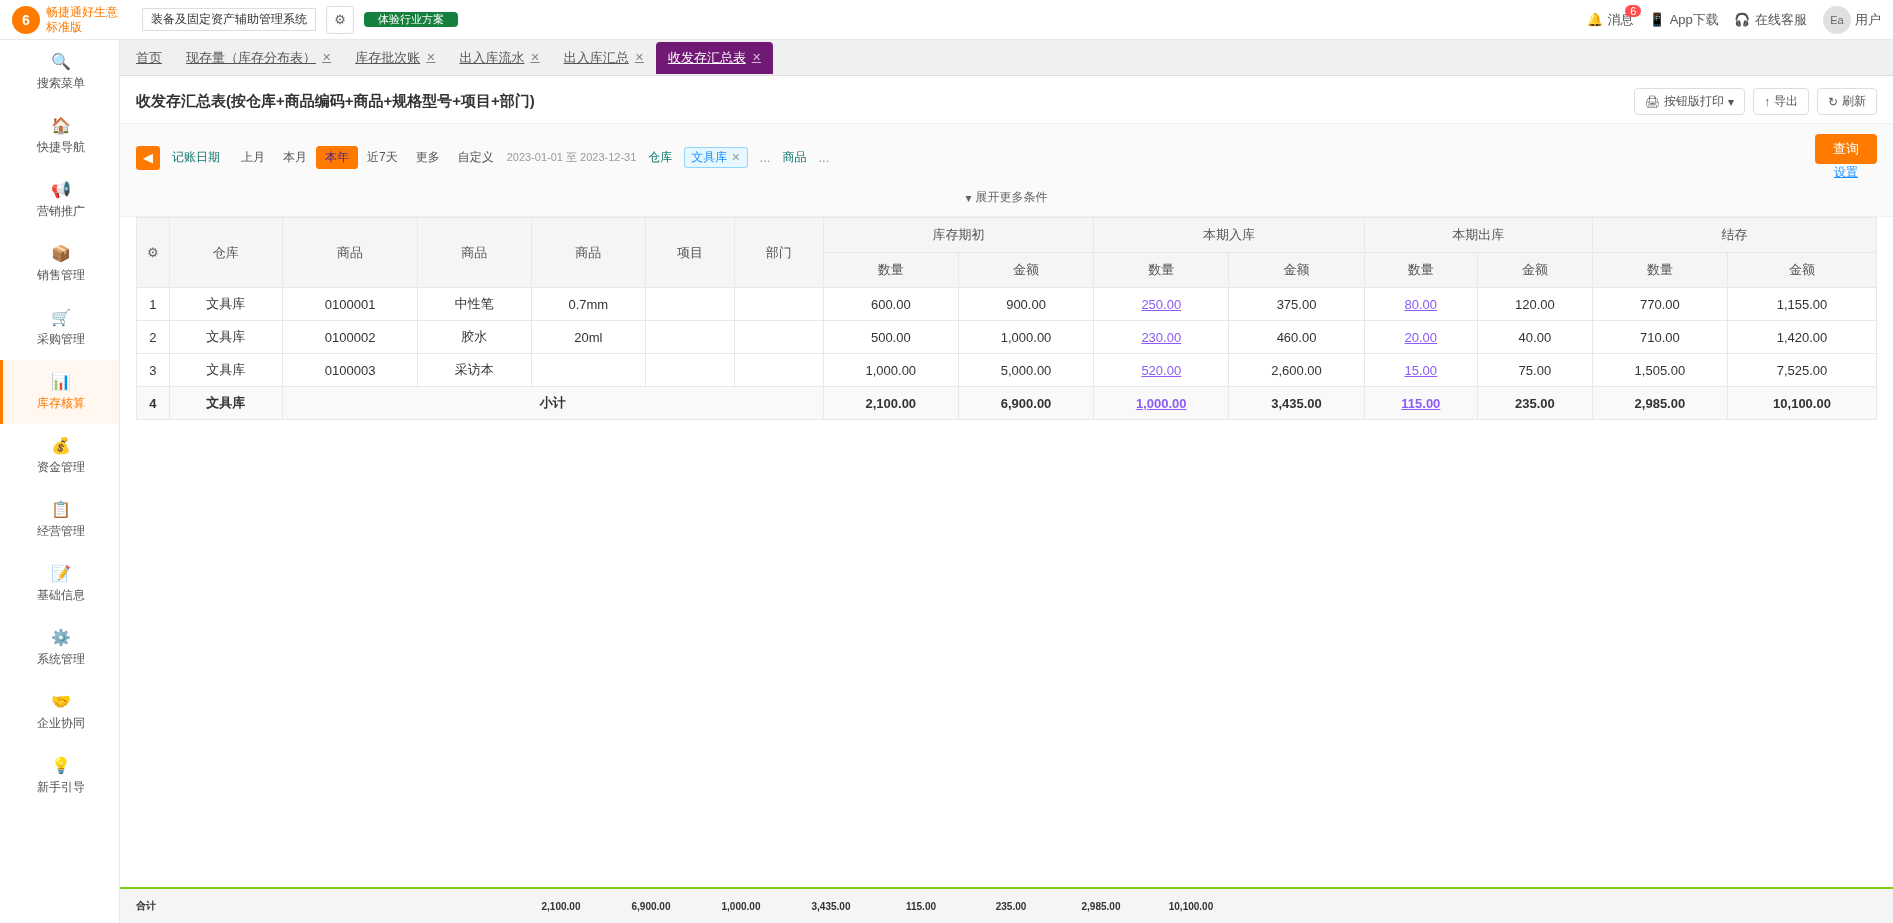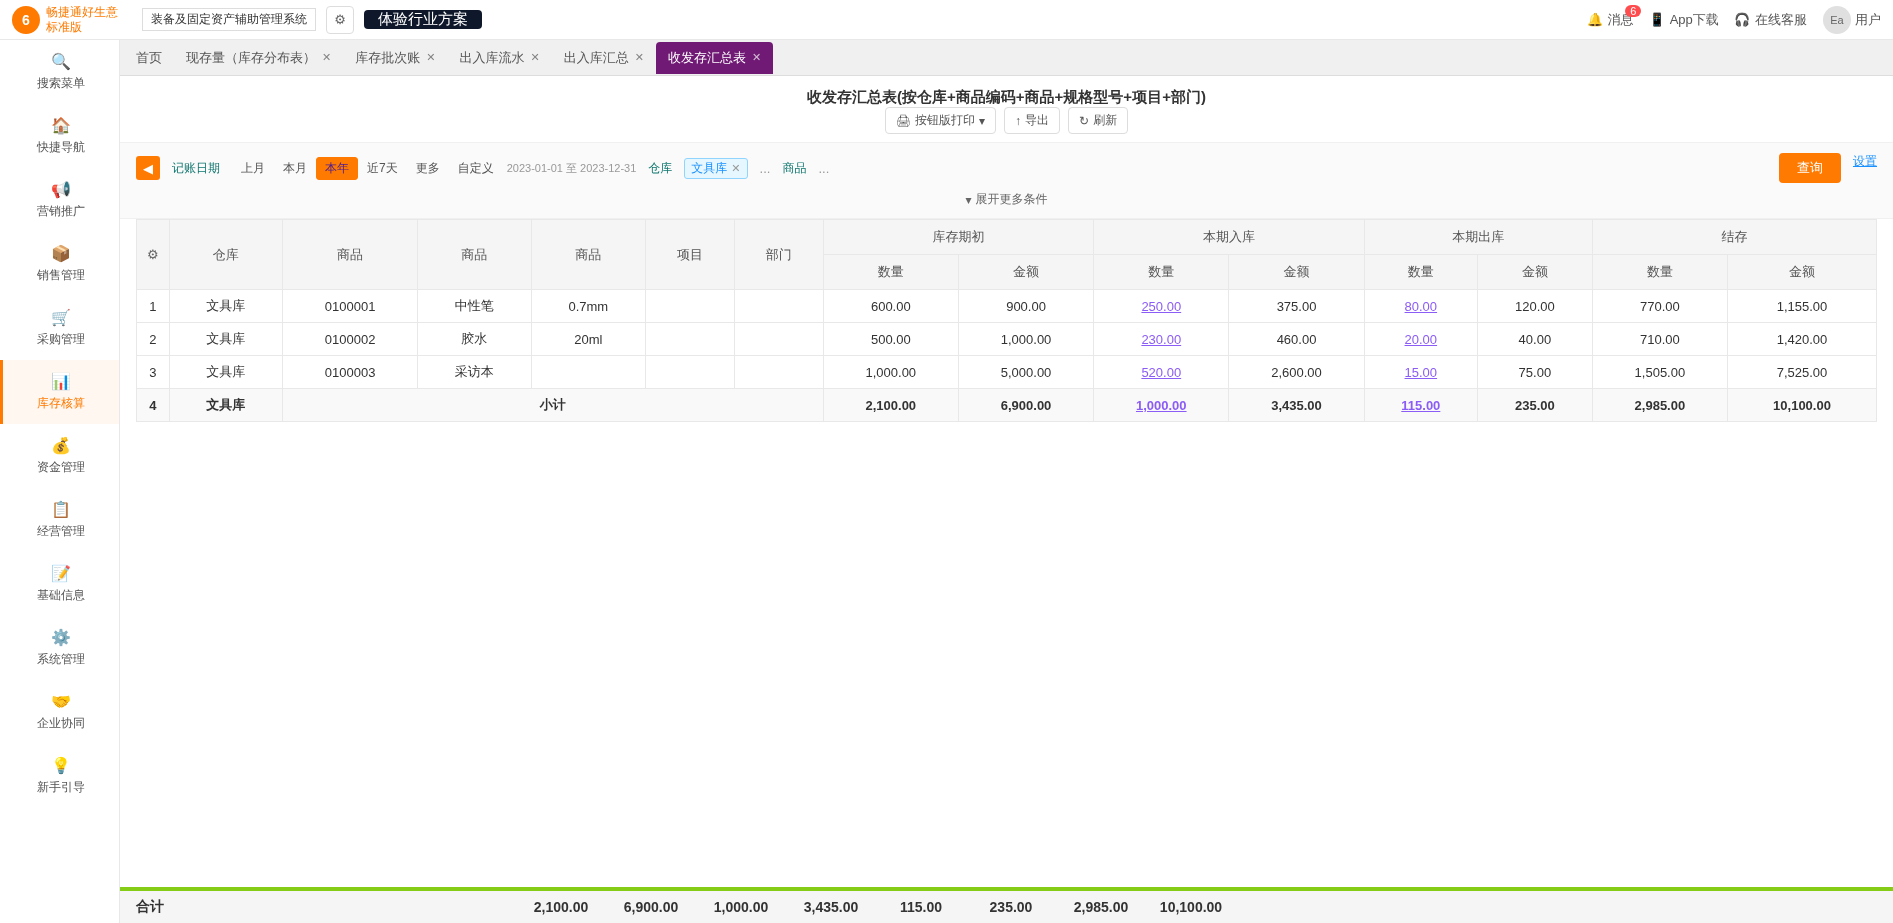--- a/index.html
+++ b/index.html
@@ -7,49 +7,49 @@
 
     
     .app-wrapper { display: flex; flex-direction: column; height: 923px; width: 1893px; }
     .top-bar { display: flex; align-items: center; height: 40px; background: #fff; border-bottom: 1px solid #e8e8e8; padding: 0 12px; justify-content: space-between; flex-shrink: 0; }
     .top-bar-left { display: flex; align-items: center; gap: 10px; }
     .logo-area { display: flex; align-items: center; gap: 6px; width: 120px; }
     .logo-icon { width: 28px; height: 28px; background: #ff7a00; border-radius: 50%; display: flex; align-items: center; justify-content: center; color: #fff; font-weight: bold; font-size: 14px; }
     .logo-text { font-size: 12px; color: #ff7a00; line-height: 1.2; }
     .system-select { border: 1px solid #ddd; border-radius: 0; padding: 2px 8px; font-size: 12px; color: #333; background: #fff; cursor: pointer; }
     .gear-btn { width: 28px; height: 28px; border: 1px solid #ddd; border-radius: 4px; display: flex; align-items: center; justify-content: center; cursor: pointer; color: #666; }
-    .trial-btn { background: #0f172a; color: #fff; border: none; border-radius: 4px; padding: 0 14px; font-size: 15px; cursor: pointer; }
+    .trial-btn { background: #15803d; color: #fff; border: none; border-radius: 4px; padding: 0 14px; font-size: 11px; cursor: pointer; }
     .top-bar-right { display: flex; align-items: center; gap: 16px; font-size: 13px; color: #555; }
     .notification-item { display: flex; align-items: center; gap: 4px; cursor: pointer; position: relative; }
     .badge { background: #ff4d4f; color: #fff; border-radius: 10px; padding: 0 5px; font-size: 11px; position: absolute; top: -6px; right: -8px; }
     .user-avatar { width: 28px; height: 28px; background: #e0e0e0; border-radius: 50%; display: flex; align-items: center; justify-content: center; font-size: 11px; color: #666; }
 
     .main-area { display: flex; flex: 1; overflow: hidden; }
 
     
     .sidebar { width: 120px; background: #fff; border-right: 1px solid #e8e8e8; display: flex; flex-direction: column; flex-shrink: 0; }
     .sidebar-item { display: flex; flex-direction: column; align-items: center; padding: 12px 0; cursor: pointer; color: #555; font-size: 12px; gap: 4px; border-left: 3px solid transparent; }
     .sidebar-item.active { color: #ff7a00; background: #fff7f0; border-left: 3px solid #ff7a00; }
     .sidebar-icon { font-size: 16px; }
 
     
     .content-area { flex: 1; display: flex; flex-direction: column; overflow: hidden; }
 
     
     .tab-bar { display: flex; align-items: center; background: #f0f0f0; border-bottom: 1px solid #ddd; height: 36px; flex-shrink: 0; padding: 0 4px; }
-    .tab { display: flex; align-items: center; padding: 0 12px; height: 32px; border-radius: 4px 4px 0 0; font-size: 13px; cursor: pointer; color: #555; gap: 6px; white-space: nowrap; }
+    .tab { display: flex; align-items: center; padding: 0 12px; height: 32px; border-radius: 4px 4px 0 0; font-size: 13px; cursor: pointer; color: #555; gap: 6px; white-space: nowrap; text-decoration: underline; }
     .tab.active { background: #701a75; color: #fff; }
     .tab-close { font-size: 11px; cursor: pointer; opacity: 0.7; }
     .tab.active .tab-close { color: #fff; }
 
     
     .page-content { flex: 1; overflow: auto; background: #fff; padding: 0; display: flex; flex-direction: column; }
 
     
-    .page-header { padding: 12px 16px 8px; border-bottom: 1px solid #f0f0f0; display: flex; align-items: center; justify-content: flex-start; flex-direction: column; }
+    .page-header { padding: 12px 16px 8px; border-bottom: 1px solid #f0f0f0; display: flex; align-items: center; justify-content: space-between; }
     .page-title-text { font-size: 15px; font-weight: bold; color: #333; }
     .header-actions { display: flex; align-items: center; gap: 8px; }
     .btn-print { display: flex; align-items: center; gap: 4px; border: 1px solid #ddd; border-radius: 4px; padding: 4px 10px; font-size: 12px; cursor: pointer; color: #555; background: #fff; }
     .btn-export { display: flex; align-items: center; gap: 4px; border: 1px solid #ddd; border-radius: 4px; padding: 4px 10px; font-size: 12px; cursor: pointer; color: #555; background: #fff; }
     .btn-refresh { display: flex; align-items: center; gap: 4px; border: 1px solid #ddd; border-radius: 4px; padding: 4px 10px; font-size: 12px; cursor: pointer; color: #555; background: #fff; }
 
     
     .filter-area { padding: 10px 16px; border-bottom: 1px solid #f0f0f0; background: #fafafa; display: flex; flex-direction: column; gap: 8px; }
     .filter-row { display: flex; align-items: center; gap: 12px; flex-wrap: wrap; }
     .filter-label { color: #0f766e; font-size: 12px; white-space: nowrap; }
@@ -68,23 +68,23 @@
     .table-container { flex: 1; overflow: auto; padding: 0 16px 16px; }
     table { width: 100%; border-collapse: collapse; font-size: 13px; }
     th { background: #f5f5f5; border: 1px solid #e8e8e8; padding: 8px 10px; text-align: center; white-space: nowrap; font-weight: normal; color: #555; }
     td { border: 1px solid #e8e8e8; padding: 7px 10px; text-align: center; white-space: nowrap; }
     .subtotal-row td { font-weight: bold; background: #f9f9f9; }
     .underline-link { text-decoration: underline; color: #8b5cf6; cursor: pointer; }
     .th-settings { width: 32px; }
     .gear-th { color: #666; cursor: pointer; }
 
     
-    .table-footer { border-top: 4px solid #84cc16; background: #f5f5f5; display: flex; align-items: center; height: 36px; padding: 0 16px; font-size: 14px; font-weight: bold; flex-shrink: 0; }
-
-    .filter-right-section { display: flex; align-items: flex-start; gap: 12px; margin-left: auto; }
+    .table-footer { border-top: 2px solid #84cc16; background: #f5f5f5; display: flex; align-items: center; height: 36px; padding: 0 16px; font-size: 10px; font-weight: bold; flex-shrink: 0; }
+
+    .filter-right-section { display: flex; flex-direction: column; align-items: center; gap: 0; margin-left: auto; }
   </style>
 </head>
 <body>
 
 <div class="app-wrapper">
 
   <div class="top-bar">
     <div class="top-bar-left">
       <div class="logo-area">
         <div class="logo-icon">6</div>

